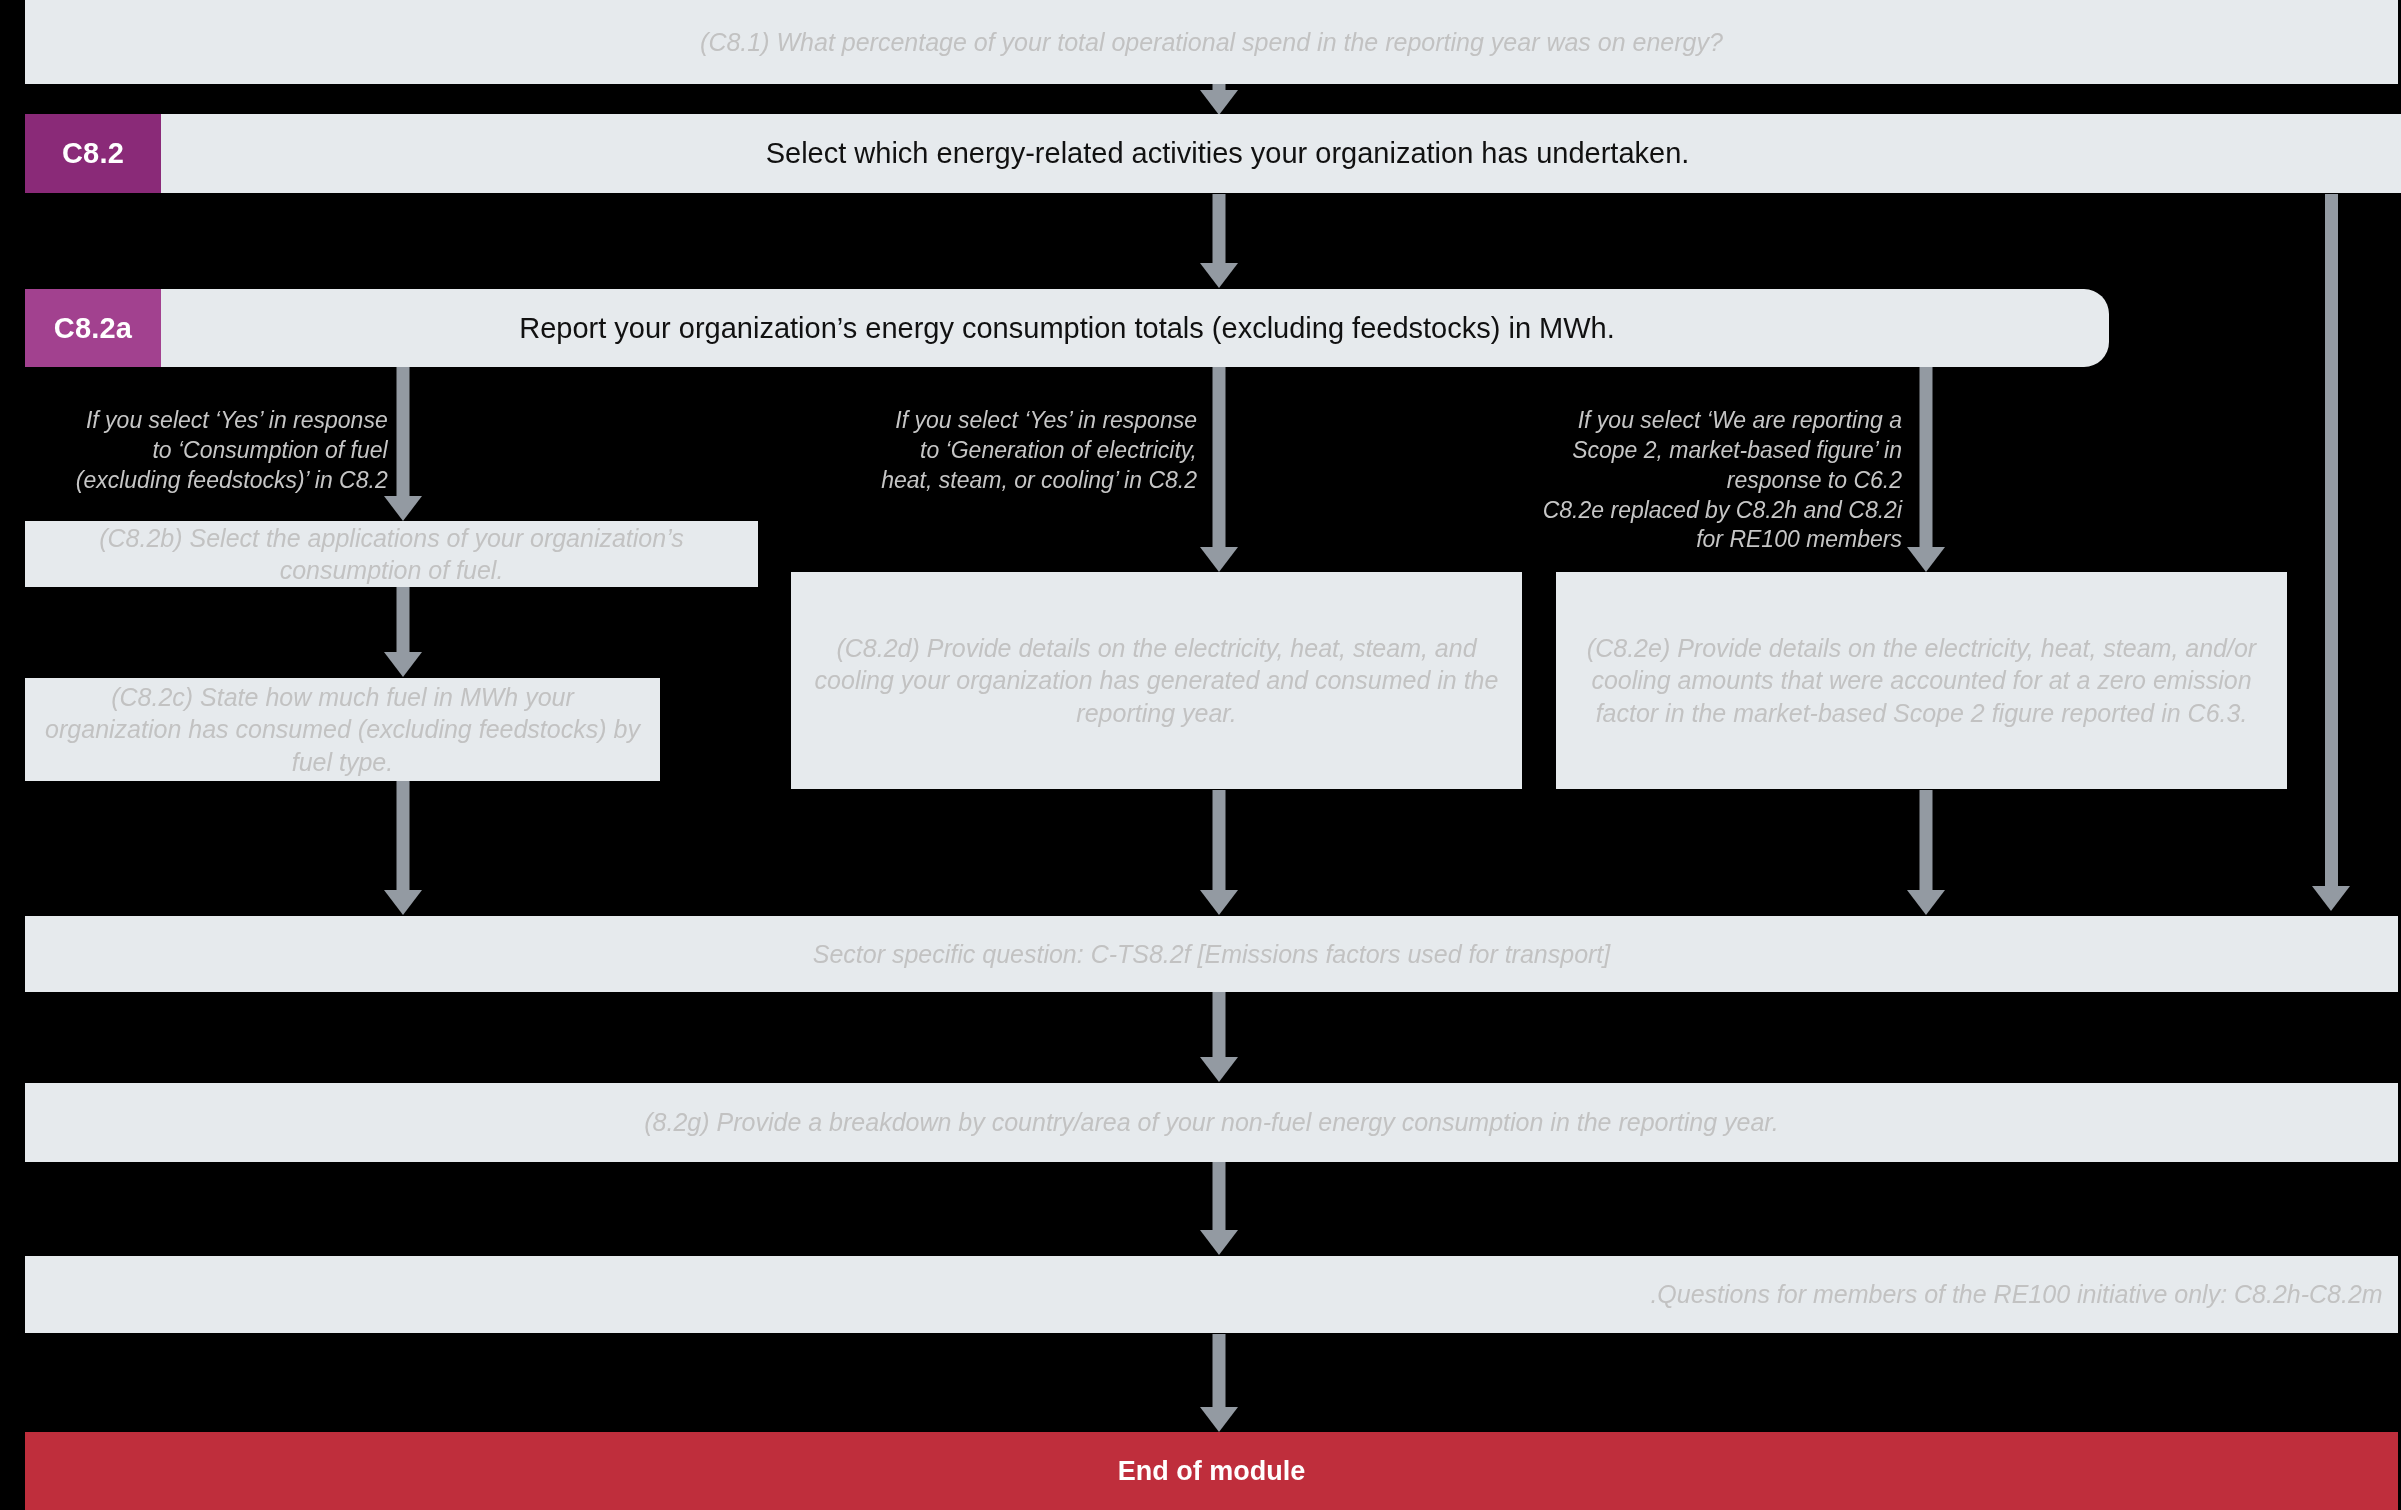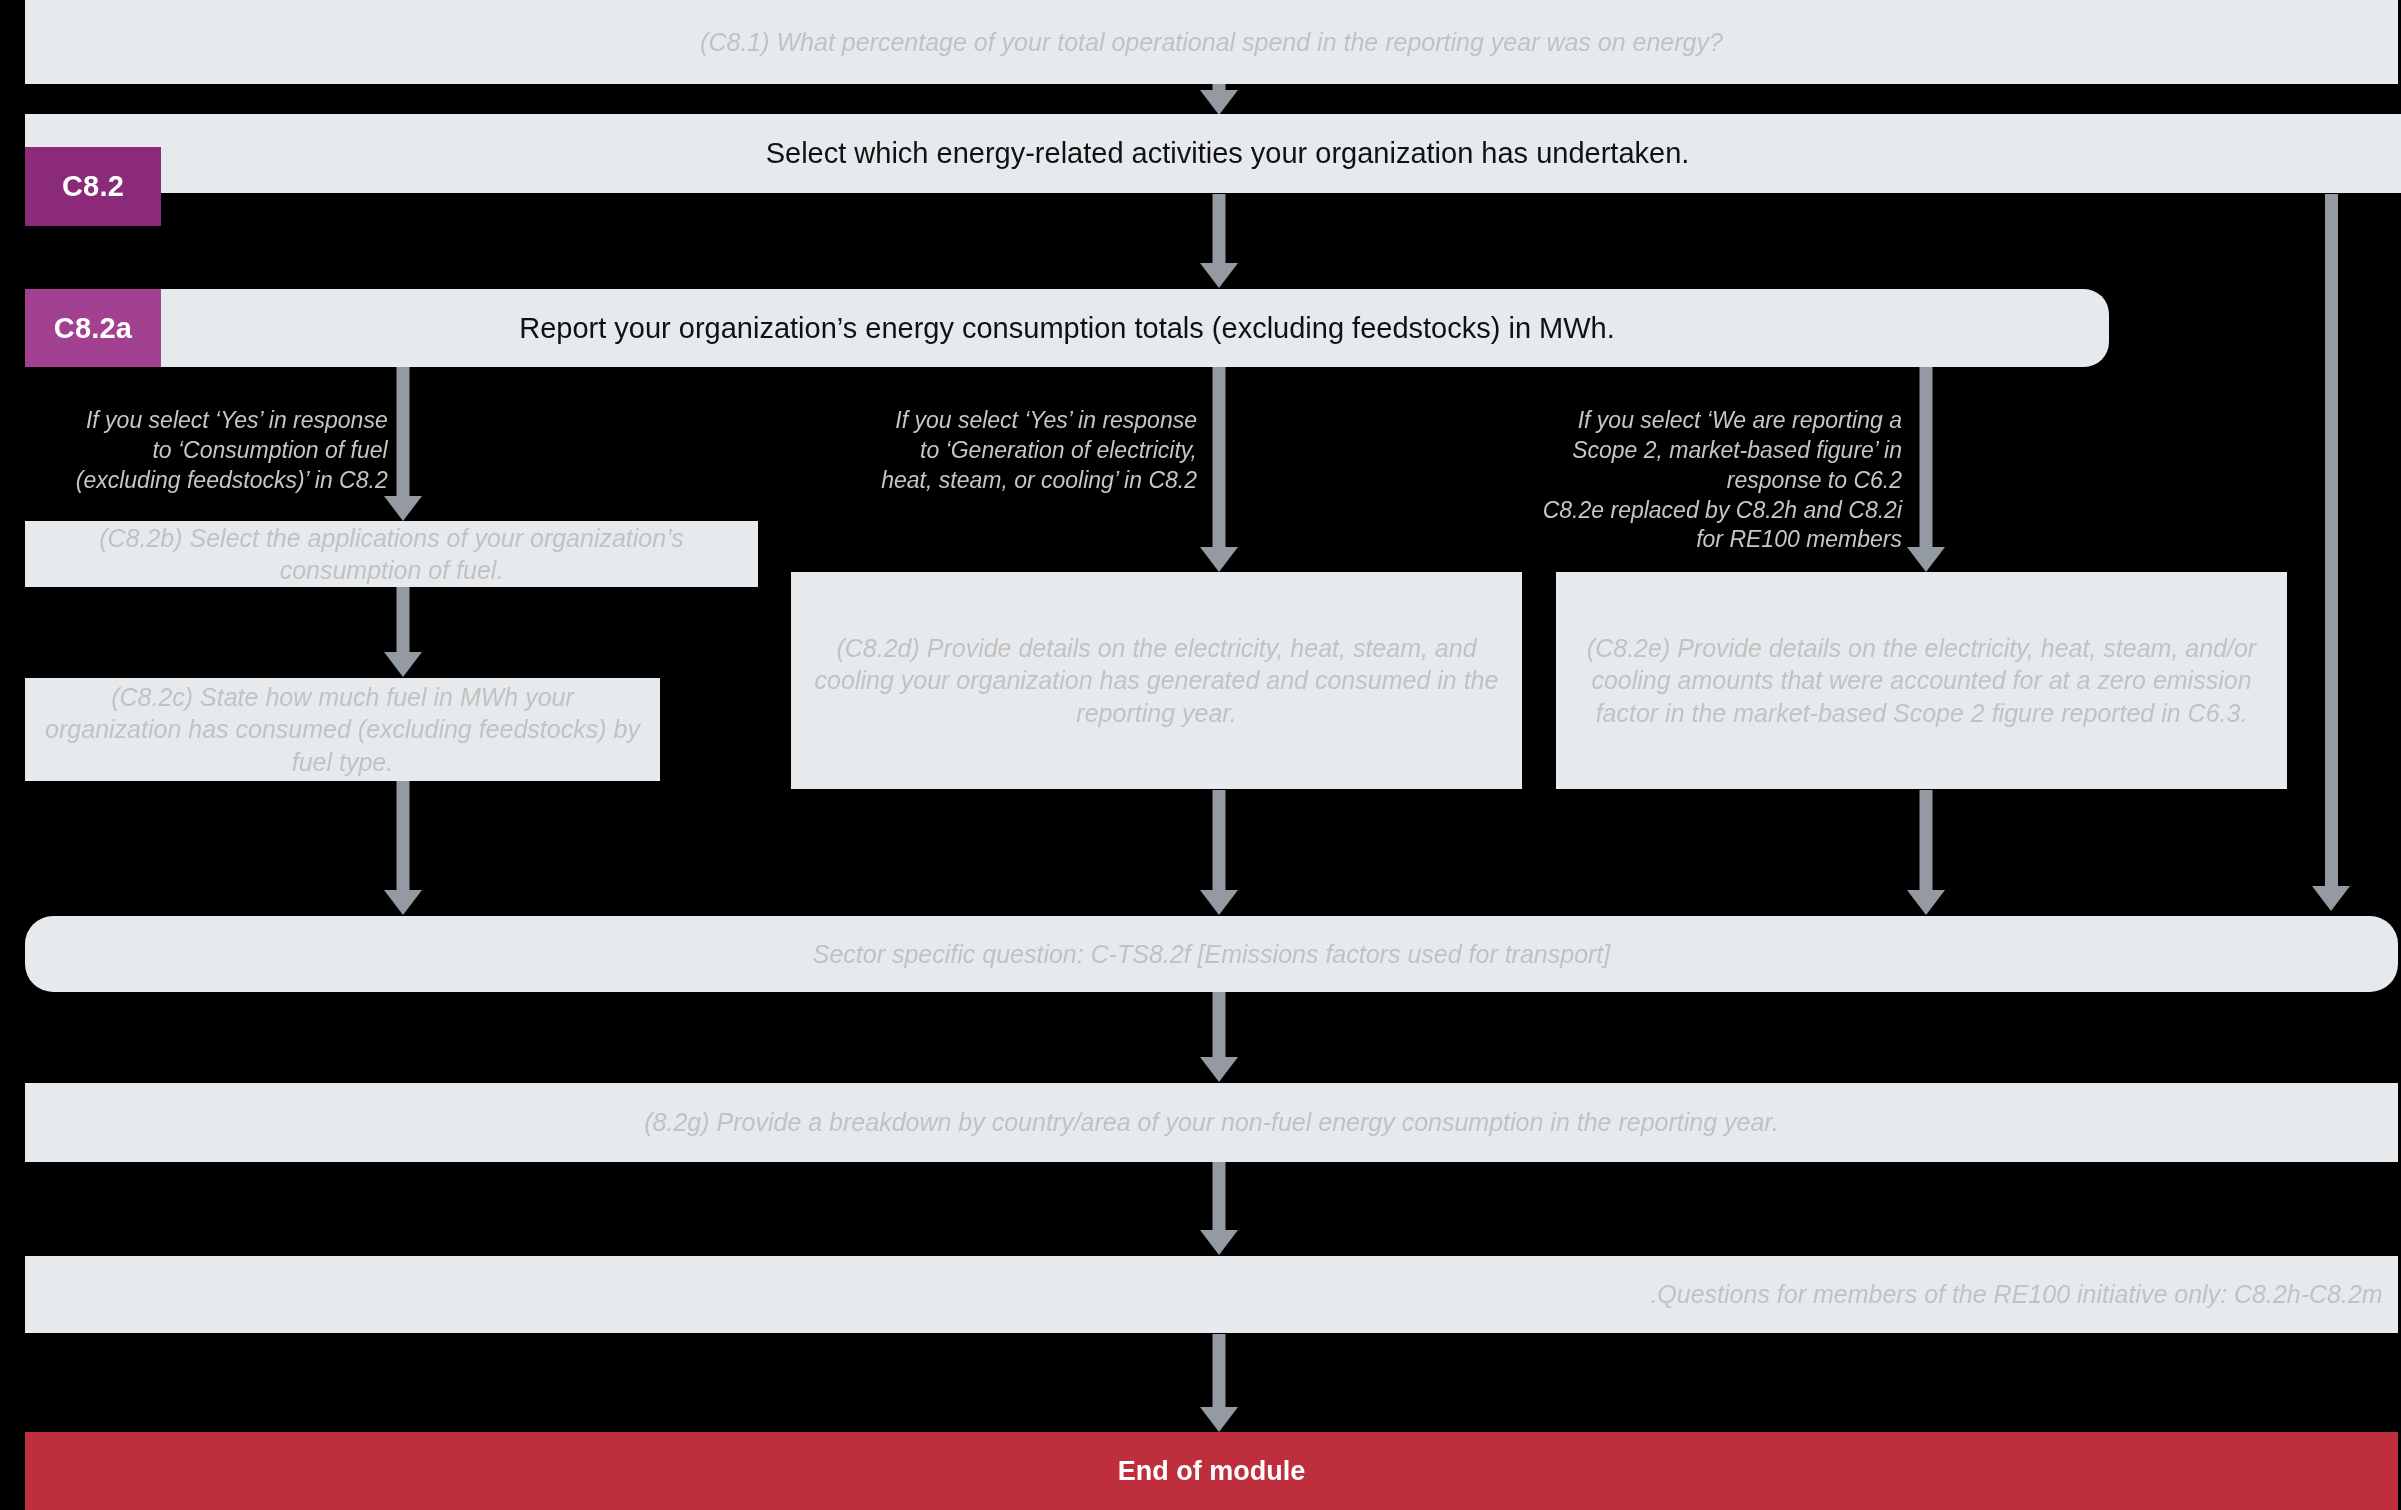--- a/index.html
+++ b/index.html
@@ -28,21 +28,21 @@
 
   
   .badge{
     position:absolute;
     display:flex;align-items:center;justify-content:center;
     color:#ffffff;
     font-weight:bold;
     font-size:29px;
     letter-spacing:0.2px;
   }
-  .badge.lvl1{background:#8a2a78;margin-top:33px;}
+  .badge.lvl1{background:#8a2a78;}
   .badge.lvl2{background:#a2418f;}
 
   
   .strip{
     position:absolute;
     background:#e6eaed;
     padding-left:32px;
   }
   .strip .striptext{
     position:absolute;left:0;right:0;top:0;bottom:0;
@@ -191,21 +191,21 @@
 
   <div class="box" style="left:1556px;top:572px;width:731px;height:217px;">
     <span>(C8.2e) Provide details on the electricity, heat, steam, and/or cooling amounts that were accounted for at a zero emission factor in the market-based Scope 2 figure reported in C6.3.</span>
   </div>
 
   <div class="conn" style="left:1907px;top:790px;width:38px;height:126px;">
     <div class="shaft" style="width:13px;height:103px;"></div>
     <div class="head" style="top:100px;"></div>
   </div>
 
-  <div class="box" style="left:25px;top:916px;width:2373px;height:76px;border-radius:28px;">
+  <div class="box" style="left:25px;top:916px;width:2373px;height:76px;">
     <span>Sector specific question: C-TS8.2f [Emissions factors used for transport]</span>
   </div>
 
   <div class="conn" style="left:1200px;top:992px;width:38px;height:91px;">
     <div class="shaft" style="width:13px;height:68px;"></div>
     <div class="head" style="top:65px;"></div>
   </div>
 
   <div class="box" style="left:25px;top:1083px;width:2373px;height:79px;">
     <span>(8.2g) Provide a breakdown by country/area of your non-fuel energy consumption in the reporting year.</span>

